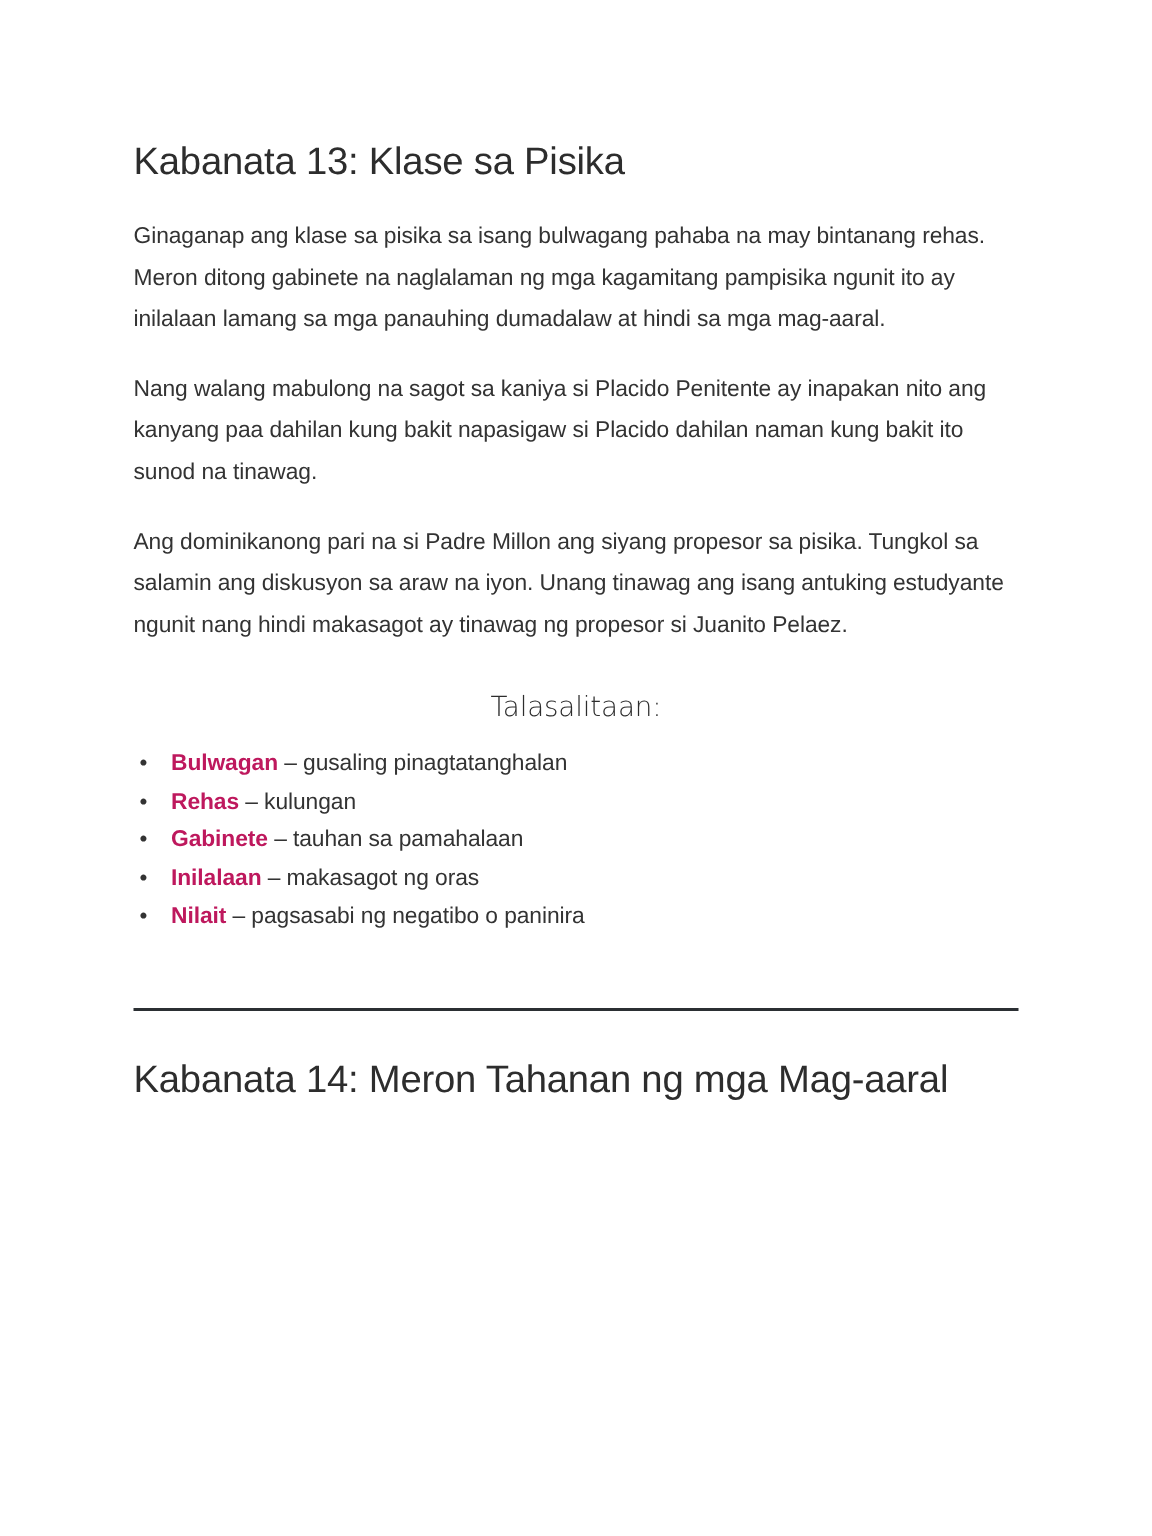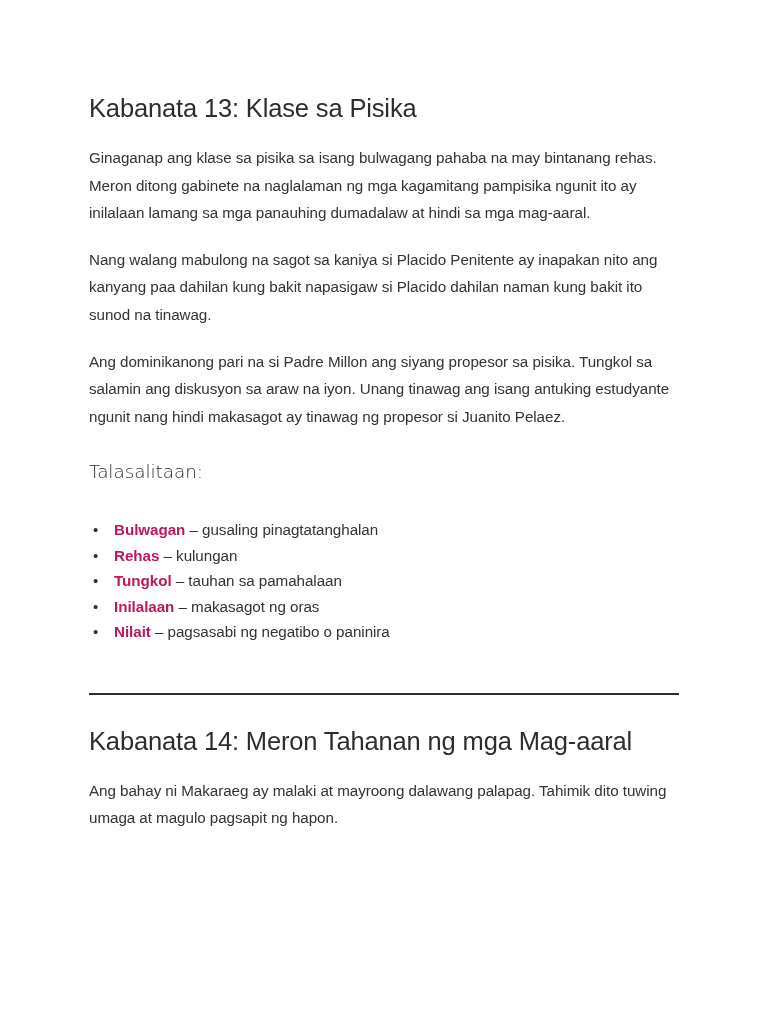--- a/index.html
+++ b/index.html
@@ -37,21 +37,22 @@
     margin: 0 0 20px 0;
     -webkit-font-smoothing: antialiased;
   }
   h2.section-title {
     font-family: "DejaVu Sans", sans-serif;
     font-weight: 300;
     font-size: 18.5px;
     line-height: 26px;
     letter-spacing: -0.1px;
     color: #2d2d2d;
-    margin: 0 0 32px 0;
+    margin: 0 0 11px 0;
+    text-align: center;
   }
   p.body-text {
     font-family: "Liberation Sans", sans-serif;
     font-size: 15.2px;
     line-height: 27.6px;
     color: #333333;
     margin: 0 0 19px 0;
     text-align: left;
     letter-spacing: -0.05px;
   }
@@ -123,32 +124,31 @@
     <h2 class="section-title">Talasalitaan:</h2>
 
     <ul class="vocab-list">
       <li>
         <span class="bullet-dot">•</span><span class="vocab-term">Bulwagan</span> <span class="vocab-def">– gusaling pinagtatanghalan</span>
       </li>
       <li>
         <span class="bullet-dot">•</span><span class="vocab-term">Rehas</span> <span class="vocab-def">– kulungan</span>
       </li>
       <li>
-        <span class="bullet-dot">•</span><span class="vocab-term">Tungkol</span> <span class="vocab-def">– tauhan sa pamahalaan</span>
+        <span class="bullet-dot">•</span><span class="vocab-term">Gabinete</span> <span class="vocab-def">– tauhan sa pamahalaan</span>
       </li>
       <li>
         <span class="bullet-dot">•</span><span class="vocab-term">Inilalaan</span> <span class="vocab-def">– makasagot ng oras</span>
       </li>
       <li>
         <span class="bullet-dot">•</span><span class="vocab-term">Nilait</span> <span class="vocab-def">– pagsasabi ng negatibo o paninira</span>
       </li>
     </ul>
 
     <div class="divider-wrap">
       <hr class="section-divider">
     </div>
 
     <h1 class="chapter-title">Kabanata 14: Meron Tahanan ng mga Mag-aaral</h1>
 
-    <p class="body-text">Ang bahay ni Makaraeg ay malaki at mayroong dalawang palapag. Tahimik dito tuwing umaga at magulo pagsapit ng hapon.</p>
 
   </div>
 </div>
 
 </body></html>

